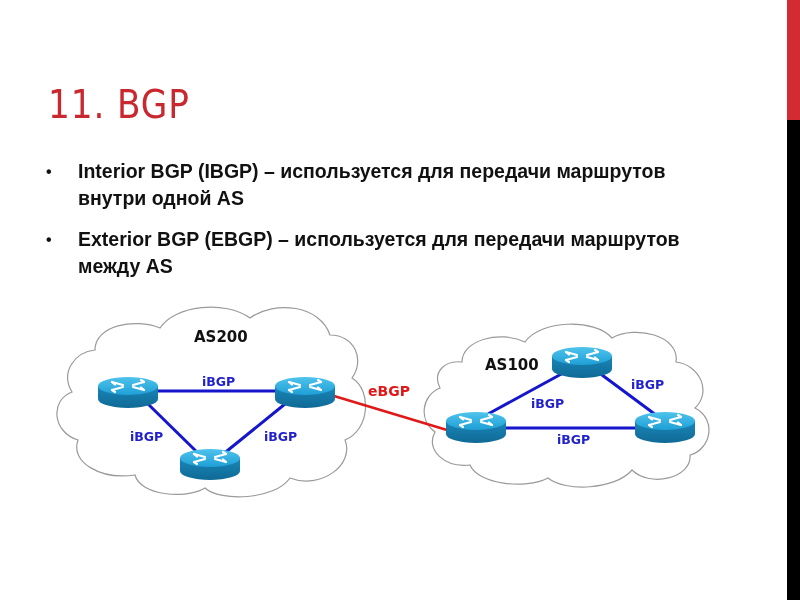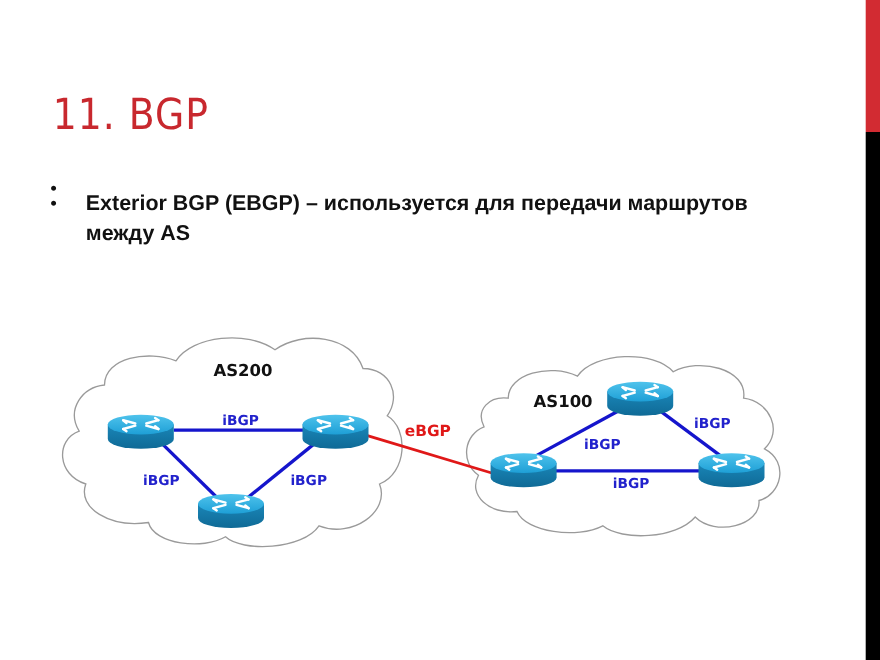--- a/index.html
+++ b/index.html
@@ -47,20 +47,21 @@
 <body>
 
 <div class="side-bar-red"></div>
 <div class="side-bar-black"></div>
 
 <h1 class="title">11. BGP</h1>
 
 <ul class="bullets">
   <li class="bullet">
     <span class="bullet-dot">•</span>
+    <span>Interior BGP (IBGP) – используется для передачи маршрутов внутри одной AS</span>
   </li>
   <li class="bullet">
     <span class="bullet-dot">•</span>
     <span>Exterior BGP (EBGP) – используется для передачи маршрутов между AS</span>
   </li>
 </ul>
 
 <svg class="diagram" viewBox="0 0 800 600" width="800" height="600">
   <defs>
     <linearGradient id="rtop" x1="0" y1="0" x2="0" y2="1">

